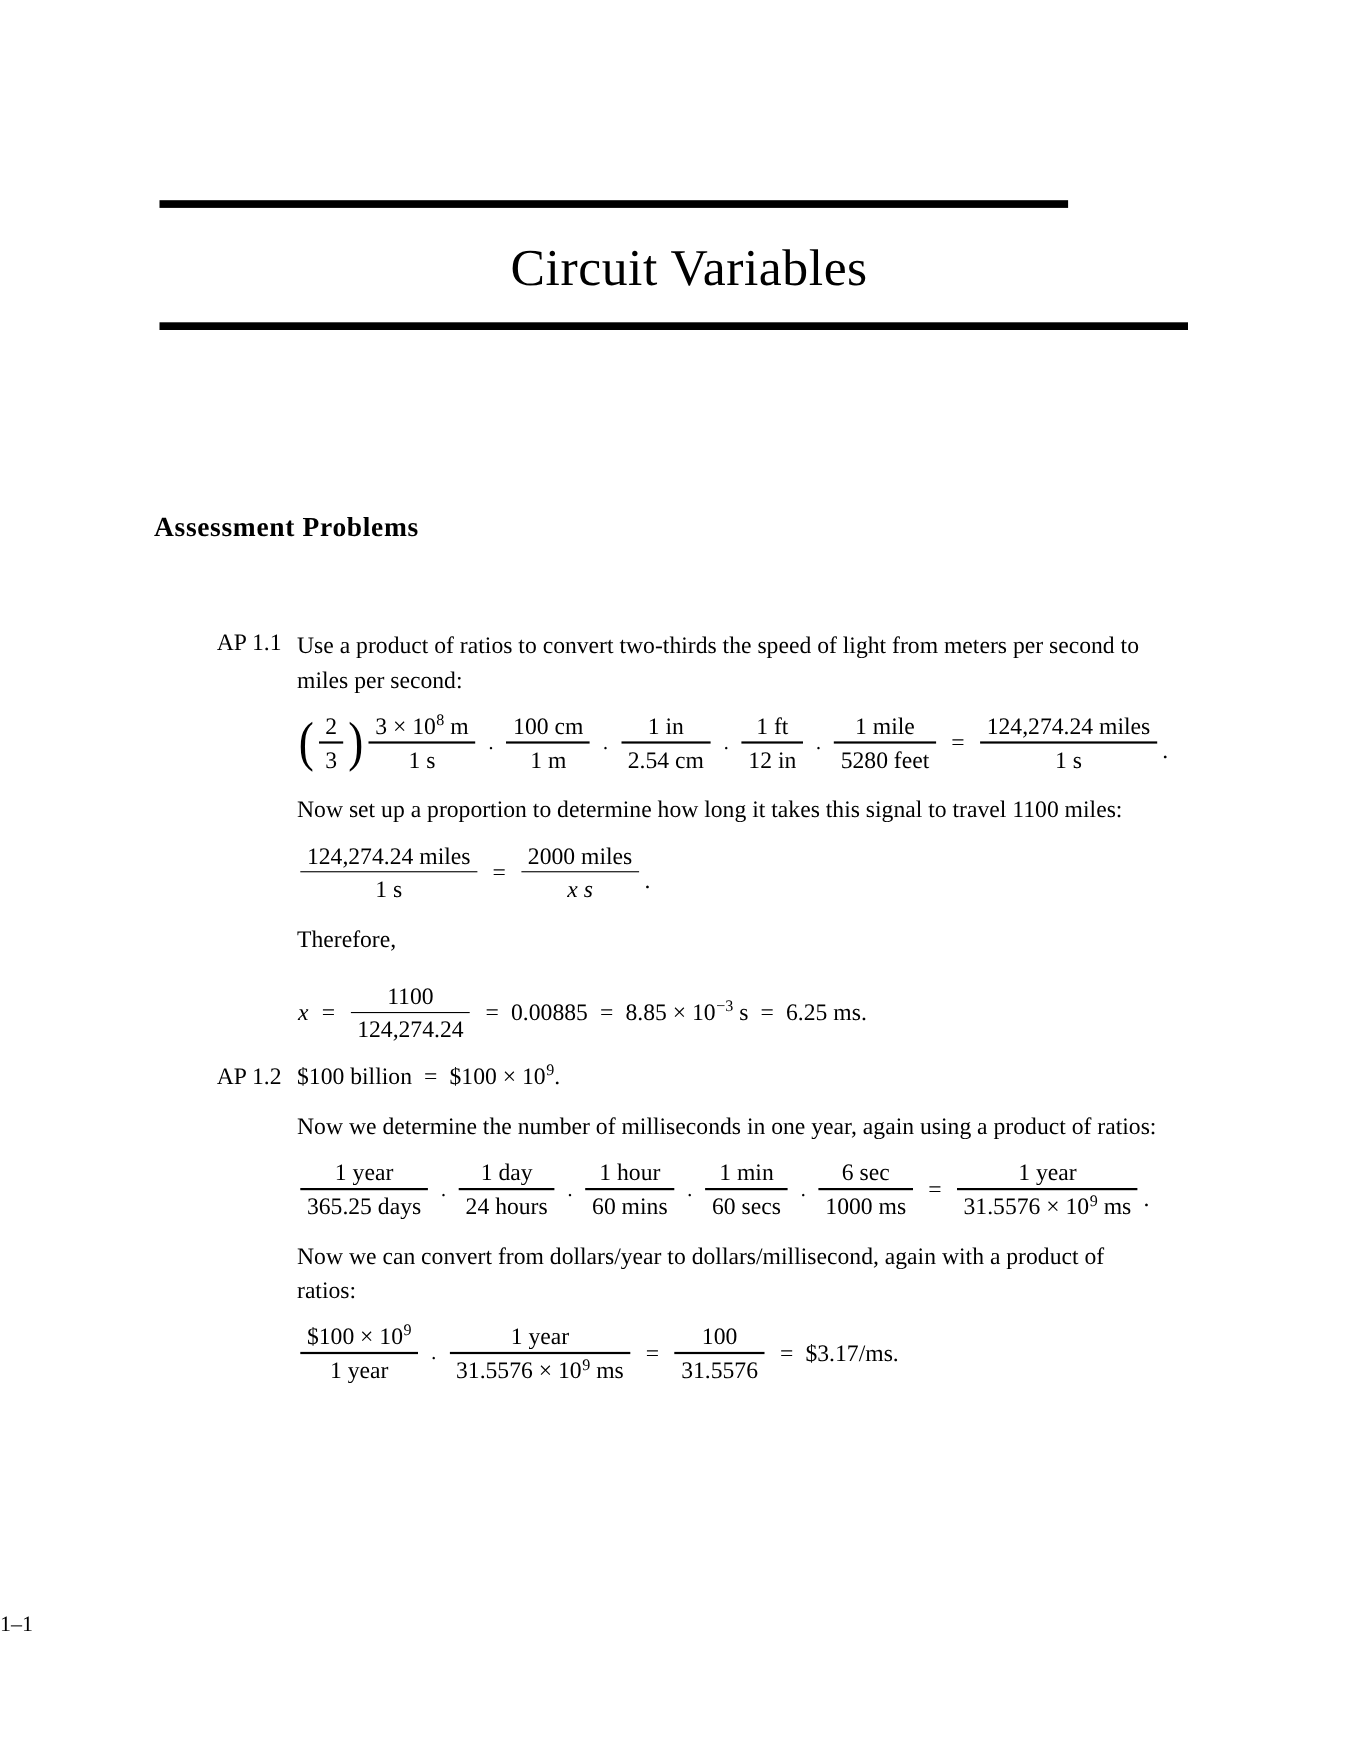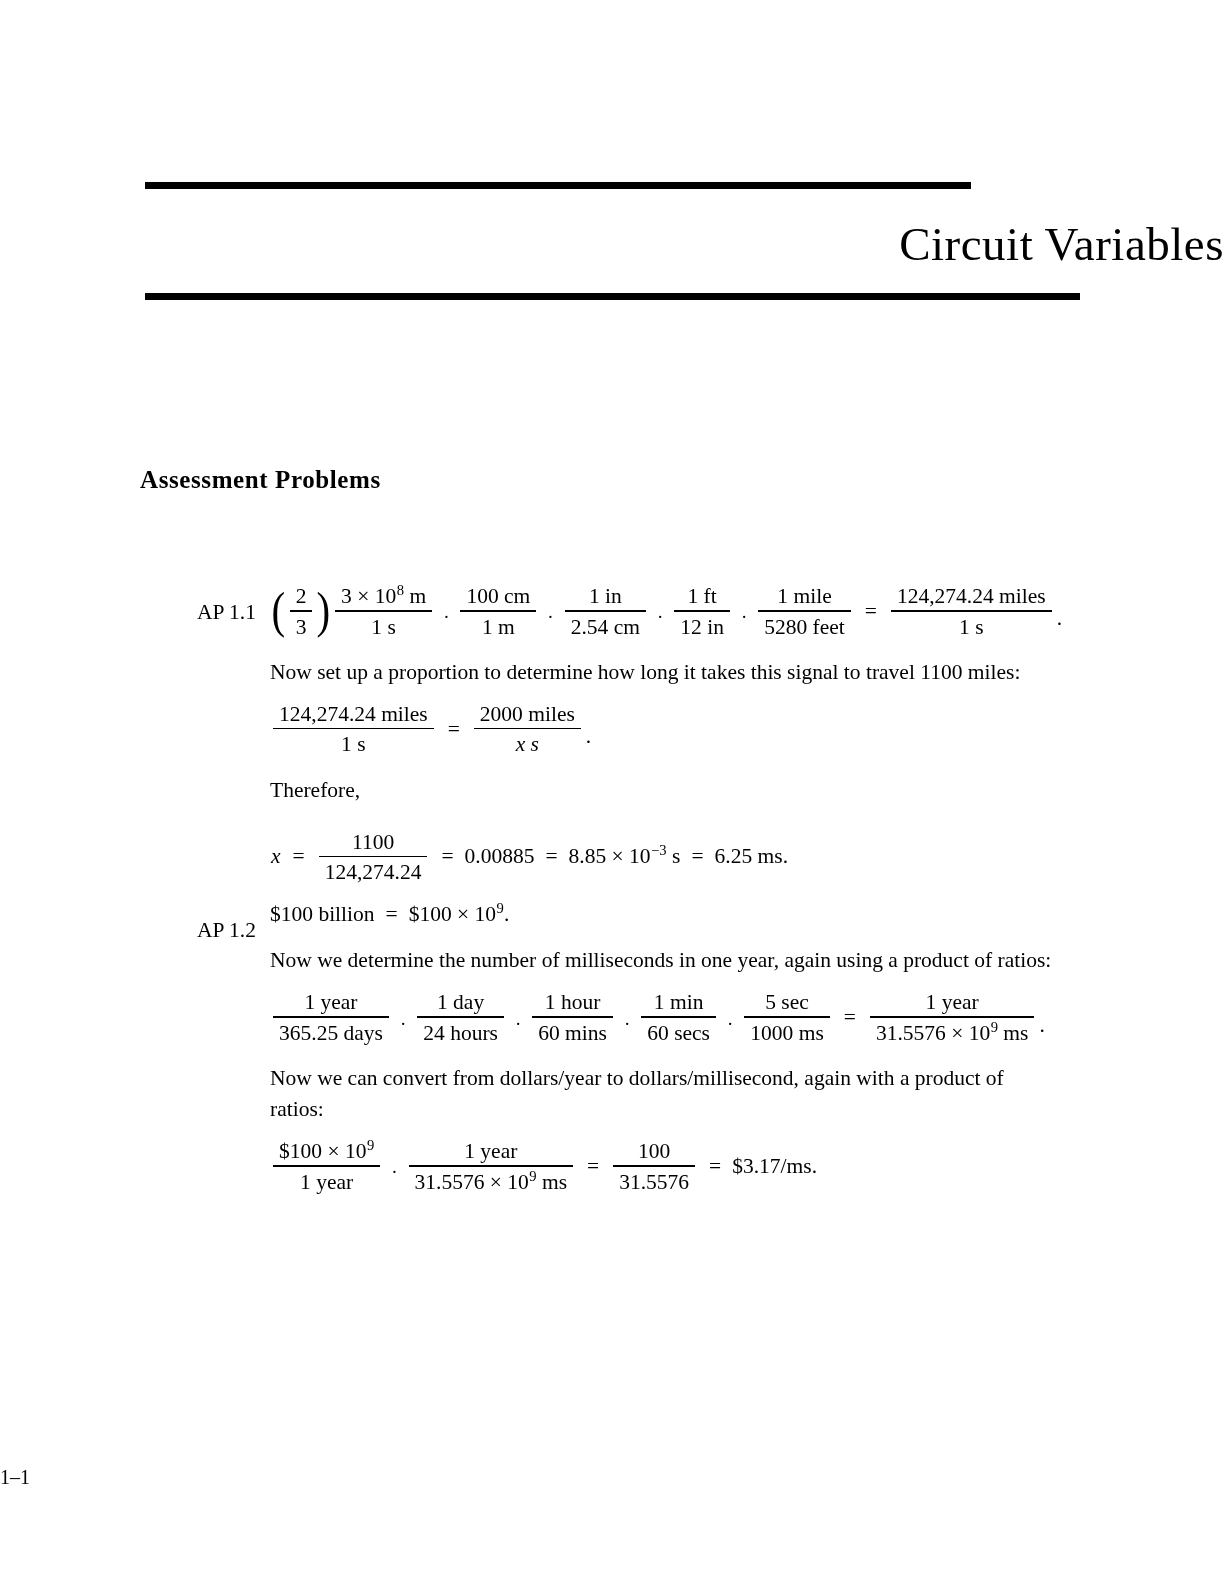--- a/index.html
+++ b/index.html
@@ -30,21 +30,21 @@
     top: 182px;
     width: 1224px;
   }
   .rule-top {
     margin-left: 145px;
     width: 826px;
     height: 7px;
     background: #000;
   }
   .chapter-title {
-    text-align: right;
+    text-align: center;
     font-size: 47px;
     letter-spacing: 0.5px;
     padding-top: 28px;
     padding-left: 29px;
     font-weight: normal;
     white-space: nowrap;
   }
   .rule-bottom {
     margin-left: 145px;
     margin-top: 22px;
@@ -73,21 +73,21 @@
   }
   .problem {
     position: relative;
     padding-left: 270px;
     padding-right: 168px;
     margin-bottom: 4px;
   }
   .problem-label {
     position: absolute;
     left: 110px;
-    top: 16px;
+    top: 0;
     width: 146px;
     text-align: right;
     font-size: 21.5px;
     white-space: nowrap;
   }
   .para {
     font-size: 21.5px;
     line-height: 31px;
     text-align: left;
     margin: 0 0 14px 0;
@@ -185,20 +185,21 @@
     <div class="rule-bottom"></div>
   </div>
 
   <div class="section-heading">Assessment Problems</div>
 
   <div class="problems">
 
     <div class="problem">
       <div class="problem-label">AP 1.1</div>
 
+      <p class="para">Use a product of ratios to convert two-thirds the speed of light from meters per second to miles per second:</p>
 
       <div class="display">
         <span class="paren-group">
           <span class="paren">(</span>
           <span class="frac">
             <span class="num">2</span>
             <span class="bar"></span>
             <span class="den">3</span>
           </span>
           <span class="paren">)</span>
@@ -319,21 +320,21 @@
           <span class="den">60 mins</span>
         </span>
         <span class="cdot">·</span>
         <span class="frac">
           <span class="num">1 min</span>
           <span class="bar"></span>
           <span class="den">60 secs</span>
         </span>
         <span class="cdot">·</span>
         <span class="frac">
-          <span class="num">5 sec</span>
+          <span class="num">6 sec</span>
           <span class="bar"></span>
           <span class="den">1000 ms</span>
         </span>
         <span class="op eq">=</span>
         <span class="frac">
           <span class="num">1 year</span>
           <span class="bar"></span>
           <span class="den"><span>31.5576 × 10</span><sup class="exp">9</sup><span> ms</span></span>
         </span>
         <span class="period">.</span>

